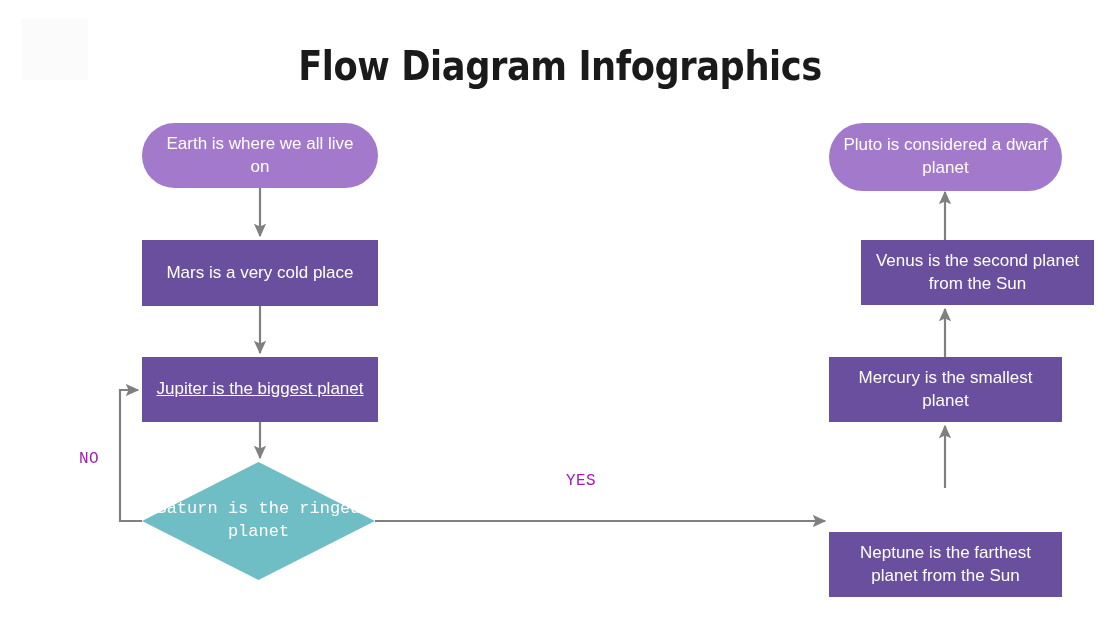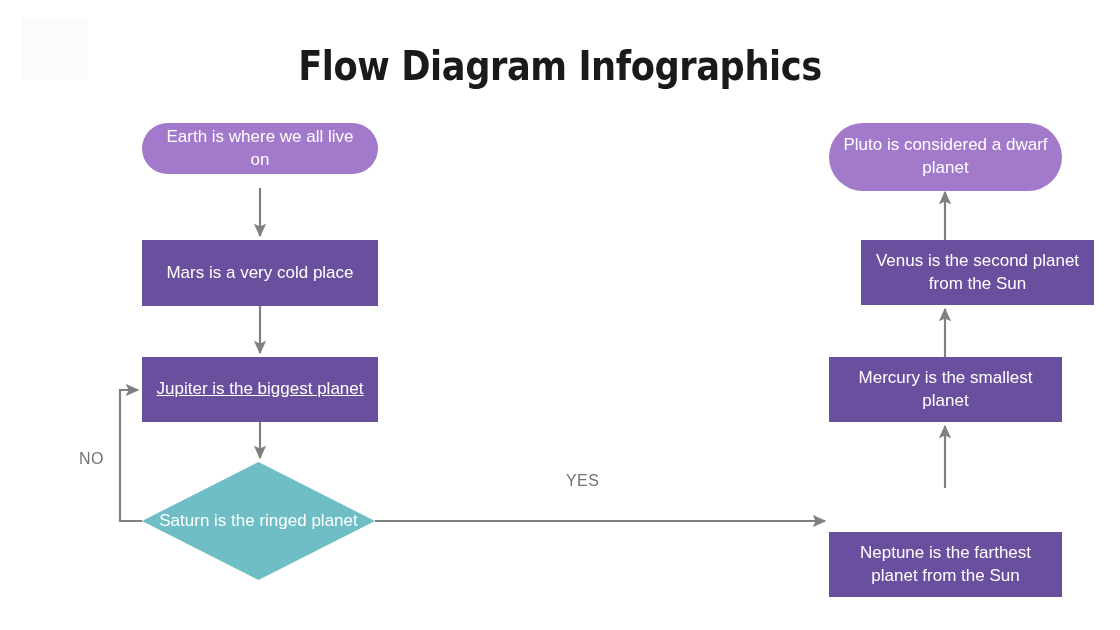--- a/index.html
+++ b/index.html
@@ -58,27 +58,29 @@
     line-height: 1.35;
     box-sizing: border-box;
     padding: 4px 14px;
   }
   .node.pill {
     border-radius: 999px;
   }
   .node.diamond-label {
     background: transparent;
     padding: 0;
+    font-family: Liberation Mono, monospace;
   }
   .edge-label {
     position: absolute;
-    color: #737373;
+    color: #a21caf;
     font-size: 16px;
     letter-spacing: 0.4px;
     white-space: nowrap;
+    font-family: Liberation Mono, monospace;
   }
   .node-text {
     display: block;
   }
 </style>
 </head>
 <body>
 
 <svg id="canvas" viewBox="0 0 1120 630" xmlns="http://www.w3.org/2000/svg">
   <defs>
@@ -99,21 +101,21 @@
   <line x1="945" y1="357" x2="945" y2="309" stroke="#808080" stroke-width="2.2" marker-end="url(#arrowhead)"></line>
   <line x1="945" y1="240" x2="945" y2="192" stroke="#808080" stroke-width="2.2" marker-end="url(#arrowhead)"></line>
 
   <polygon points="258.5,462 375,521 258.5,580 142,521" fill="#6fbec5"></polygon>
 </svg>
 
 <div class="watermark"></div>
 
 <div class="title">Flow Diagram Infographics</div>
 
-<div class="node pill" style="left:142px; top:123px; width:236px; height:51px; background:#a279cb;">
+<div class="node pill" style="left:142px; top:123px; width:236px; height:65px; background:#a279cb;">
   <span class="node-text">Earth is where we all live on</span>
 </div>
 
 <div class="node" style="left:142px; top:240px; width:236px; height:66px; background:#694f9d;">
   <span class="node-text">Mars is a very cold place</span>
 </div>
 
 <div class="node" style="left:142px; top:357px; width:236px; height:65px; background:#694f9d;text-decoration:underline;">
   <span class="node-text">Jupiter is the biggest planet</span>
 </div>

